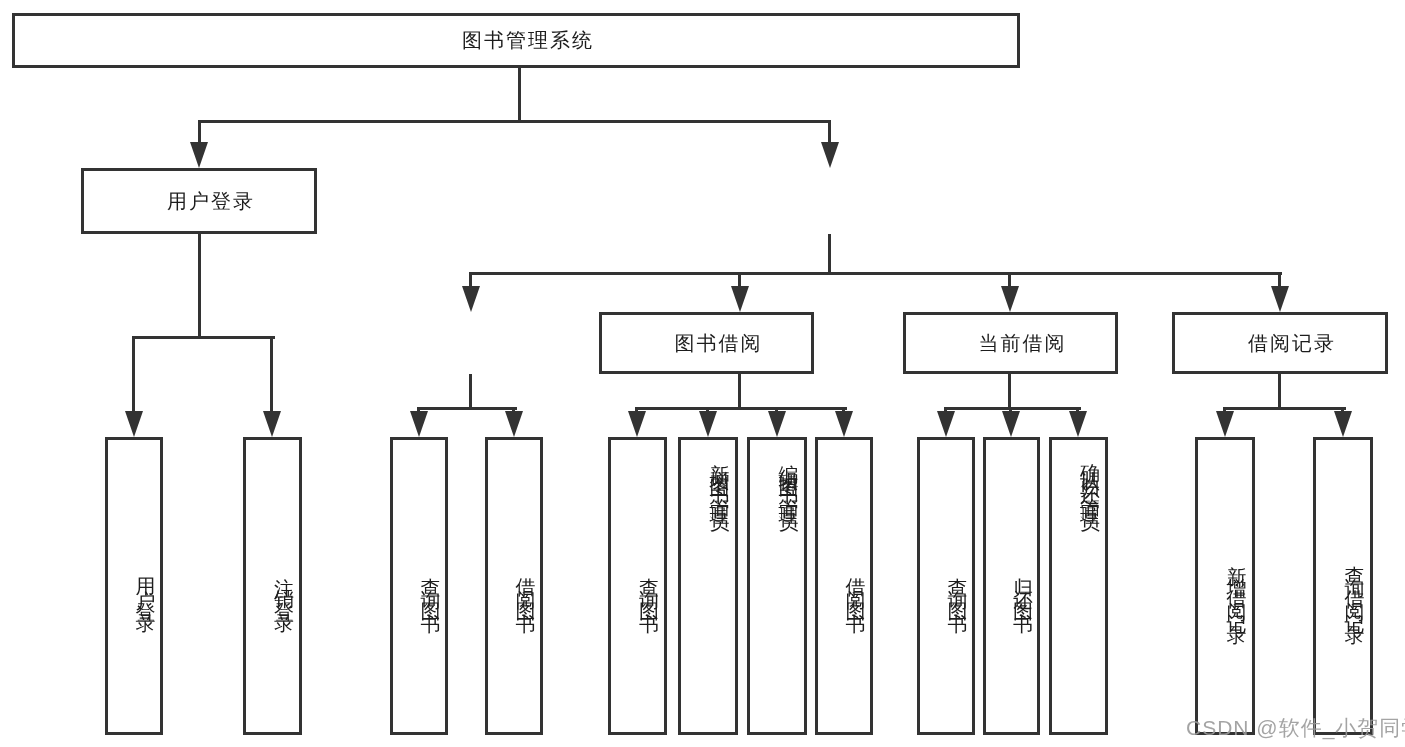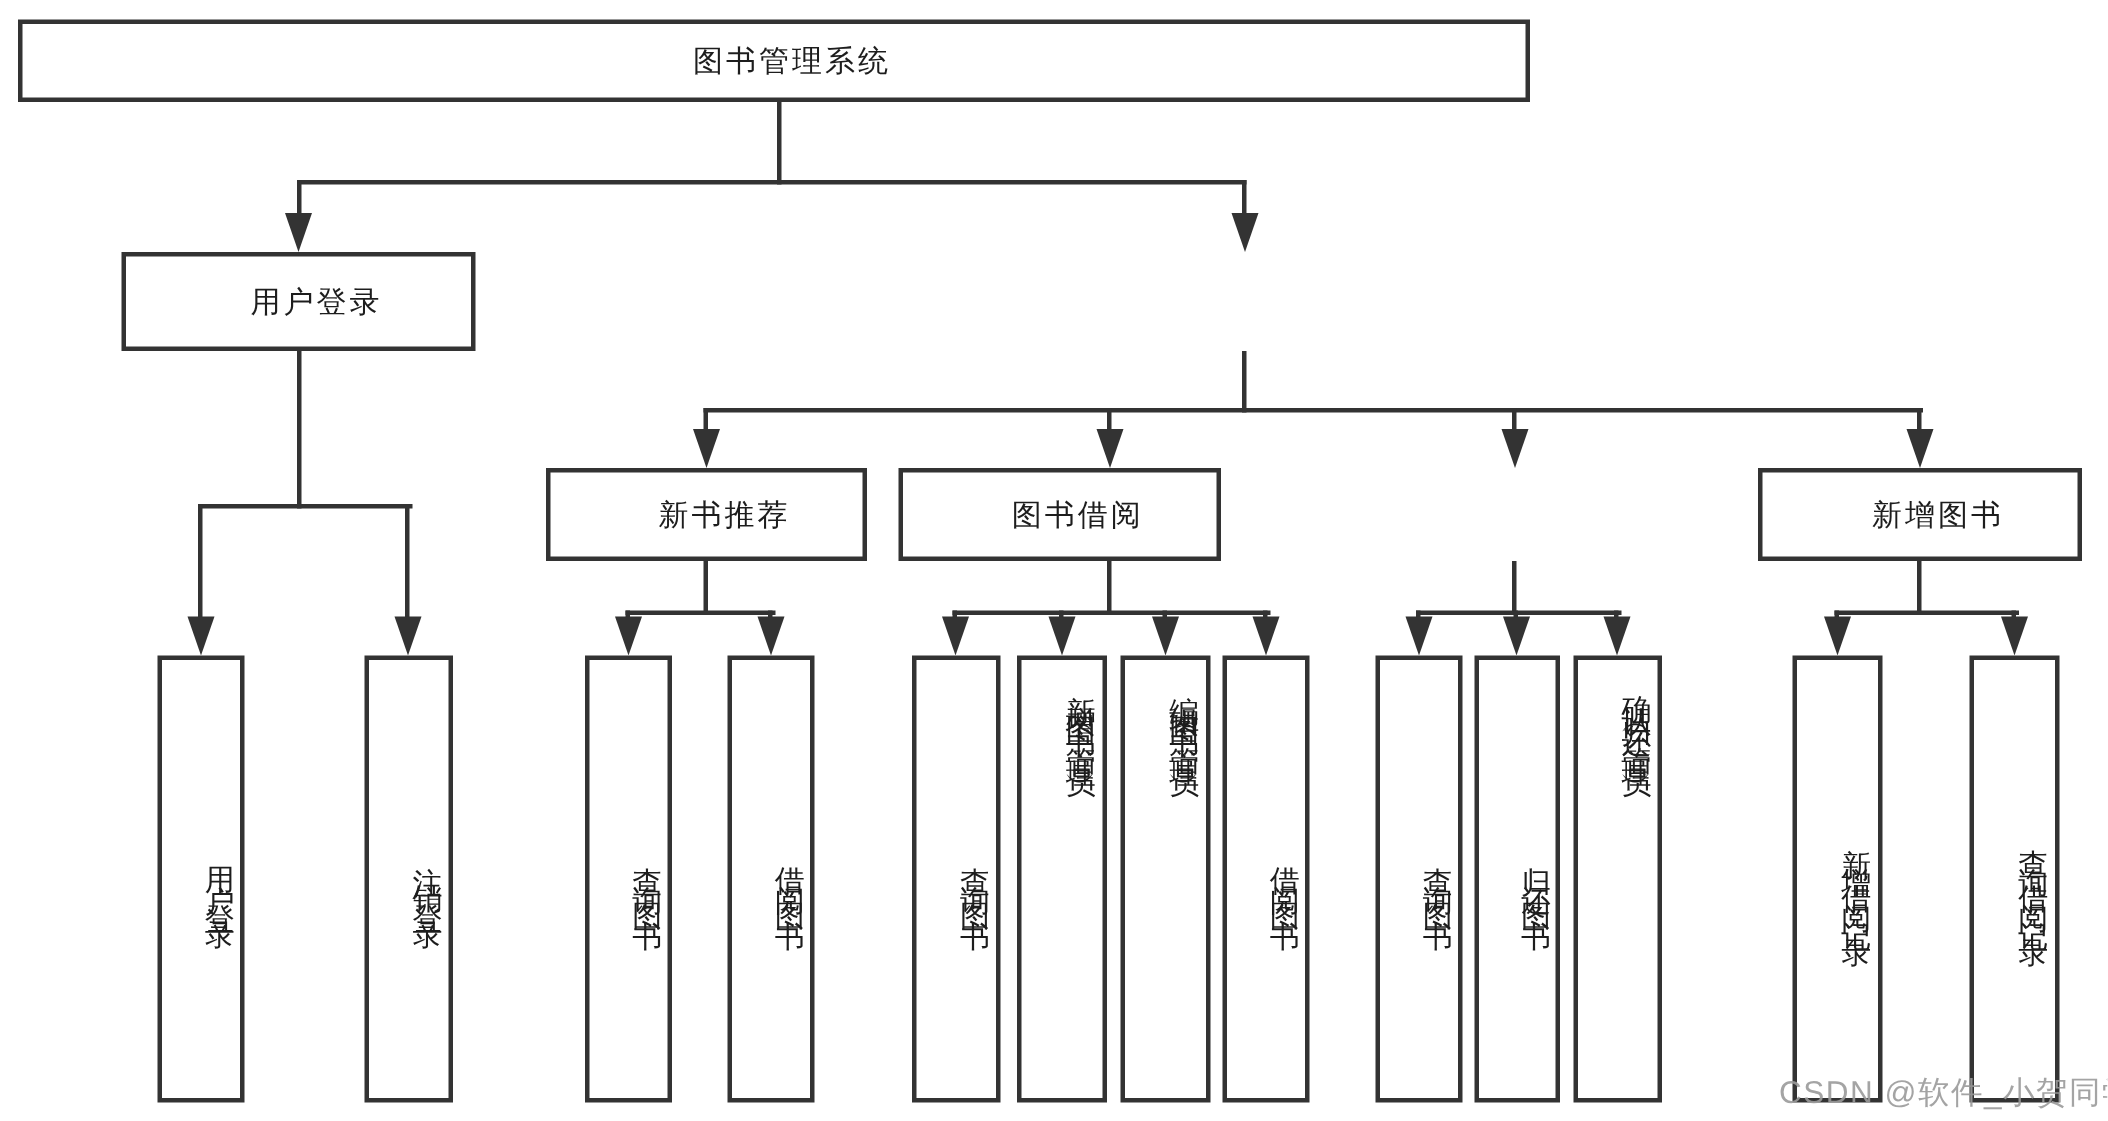--- a/index.html
+++ b/index.html
@@ -98,28 +98,28 @@
   <div class="line h" style="left:469px;top:272px;width:813px"></div>
   <div class="line v" style="left:469px;top:272px;height:16px"></div>
   <div class="arrow-down" style="left:462px;top:286px"></div>
   <div class="line v" style="left:738px;top:272px;height:16px"></div>
   <div class="arrow-down" style="left:731px;top:286px"></div>
   <div class="line v" style="left:1008px;top:272px;height:16px"></div>
   <div class="arrow-down" style="left:1001px;top:286px"></div>
   <div class="line v" style="left:1278px;top:272px;height:16px"></div>
   <div class="arrow-down" style="left:1271px;top:286px"></div>
 
-  <div class="box hbox" style="left:364px;top:312px;width:214px;height:62px">
-    <span>新书推荐</span>
-  </div>
   <div class="box hbox" style="left:599px;top:312px;width:215px;height:62px">
     <span>图书借阅</span>
   </div>
+  <div class="box hbox" style="left:903px;top:312px;width:215px;height:62px">
+    <span>当前借阅</span>
+  </div>
   <div class="box hbox" style="left:1172px;top:312px;width:216px;height:62px">
-    <span>新增图书</span>
+    <span>借阅记录</span>
   </div>
 
   <div class="line v" style="left:469px;top:374px;height:36px"></div>
   <div class="line h" style="left:417px;top:407px;width:100px"></div>
   <div class="line v" style="left:417px;top:407px;height:8px"></div>
   <div class="arrow-down" style="left:410px;top:411px"></div>
   <div class="line v" style="left:512px;top:407px;height:8px"></div>
   <div class="arrow-down" style="left:505px;top:411px"></div>
 
   <div class="line v" style="left:738px;top:374px;height:36px"></div>

